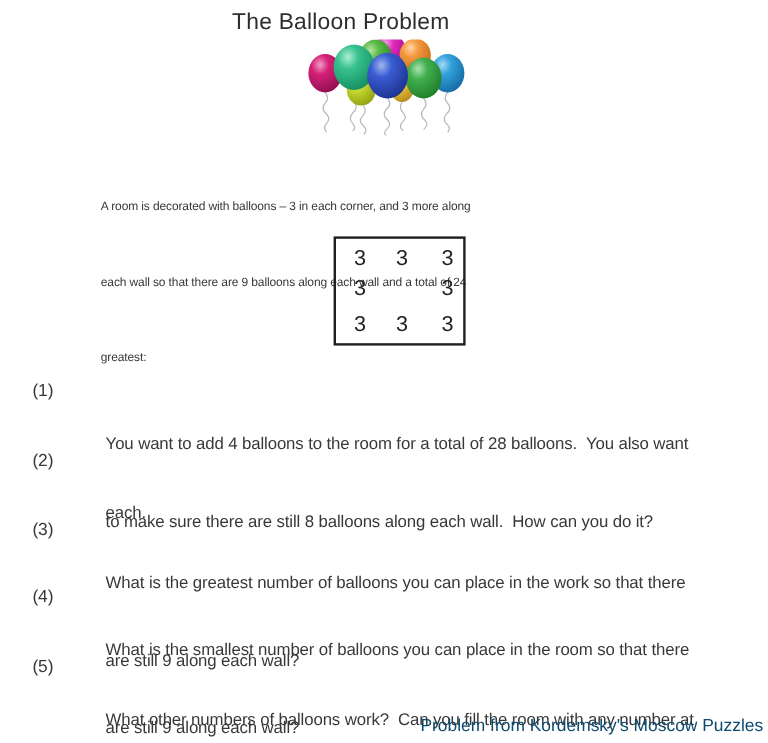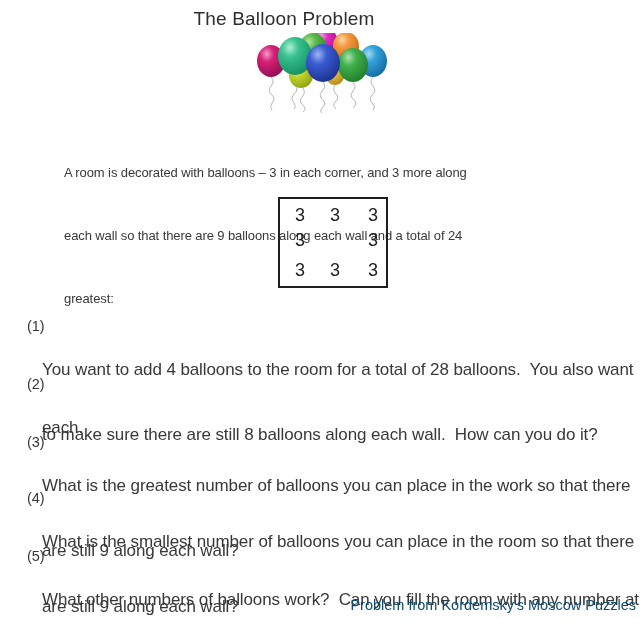--- a/index.html
+++ b/index.html
@@ -6,40 +6,40 @@
   body{
     width:640px;height:619px;background:#ffffff;position:relative;overflow:hidden;
     font-family:"Liberation Sans",sans-serif;color:#383838;
   }
   .page-title{
     position:absolute;top:8px;left:0;width:568px;text-align:center;
     font-size:19px;color:#2e2e2e;letter-spacing:.2px;
   }
   .balloon-wrap{position:absolute;left:251px;top:33px;width:140px;height:80px;}
   .intro{
-    position:absolute;left:64px;top:120px;
-    font-size:13px;line-height:21px;white-space:pre;letter-spacing:-0.1px;
+    position:absolute;left:84px;top:120px;
+    font-size:10px;line-height:21px;white-space:pre;letter-spacing:-0.1px;
   }
   .grid-box{
     position:absolute;left:278px;top:197px;width:110px;height:91px;
     border:2px solid #1f1f1f;box-sizing:border-box;
     display:grid;grid-template-columns:32px 38px 38px;grid-template-rows:28px 22px 38px;
     padding:2px 0 0 4px;
   }
   .grid-cell{
     display:flex;align-items:center;justify-content:center;
     font-size:18px;color:#222;
   }
   .question{position:absolute;left:0;width:640px;}
   .qnum{
     position:absolute;left:27px;top:0;
     font-size:14.5px;line-height:21px;letter-spacing:-0.1px;
   }
   .qlines{
-    margin-left:42px;font-size:17px;line-height:21.5px;
+    margin-left:88px;font-size:14px;line-height:21.5px;
     white-space:pre;letter-spacing:-0.1px;
   }
   .attribution{
     position:absolute;top:597px;right:4px;
     font-size:14.5px;color:#0c4a6e;letter-spacing:0;
   }
 </style>
 </head>
 <body>
 

